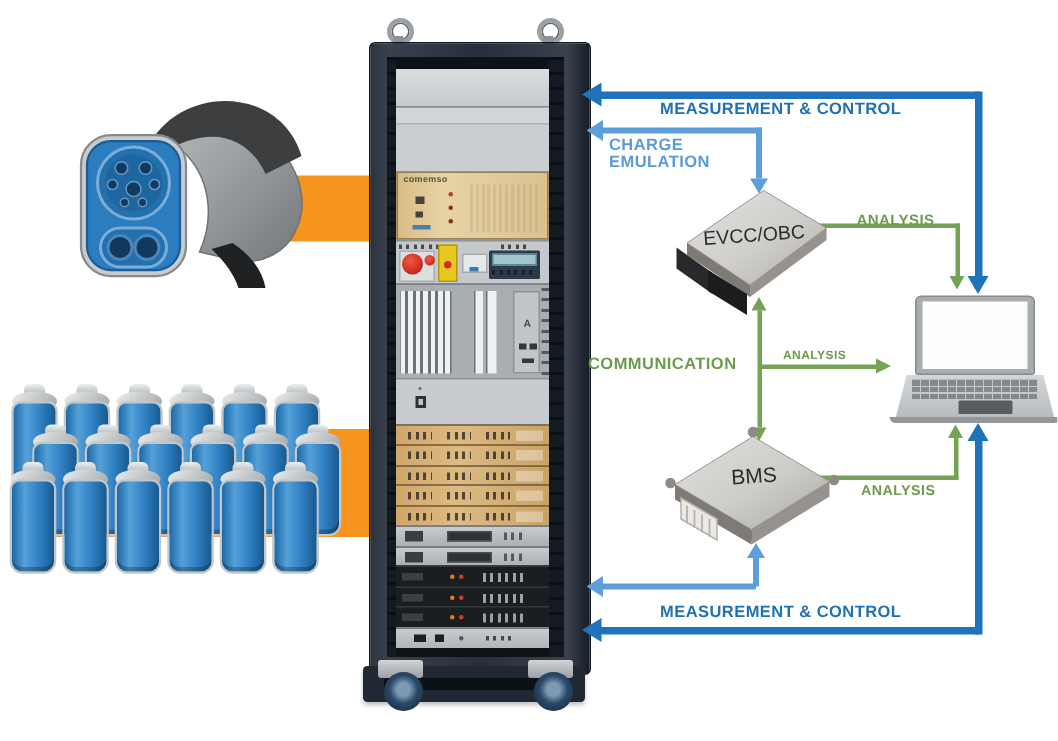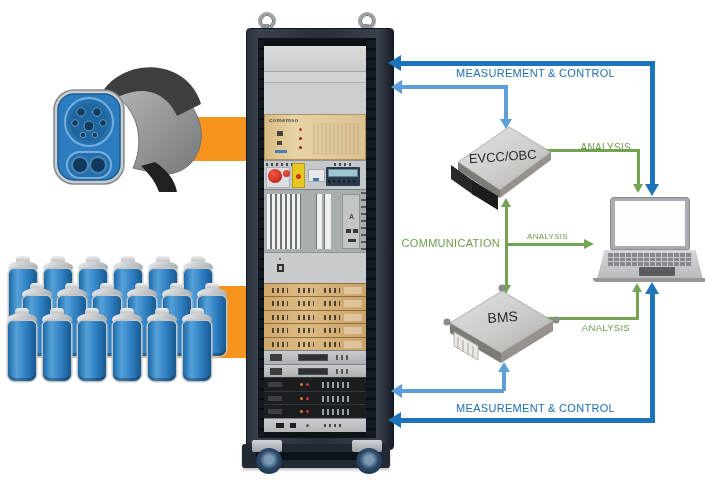--- a/index.html
+++ b/index.html
@@ -1,19 +1,19 @@
 <!DOCTYPE html>
 <html><head>
 <meta charset="utf-8">
 <style>
   html,body{margin:0;padding:0;background:#fff;}
   .stage{position:relative;width:705px;height:494px;background:#fff;overflow:hidden;
          font-family:"Liberation Sans",sans-serif;}
   .abs{position:absolute;}
-  .lbl{position:absolute;font-weight:normal;letter-spacing:.3px;line-height:10.5px;text-align:right;}
+  .lbl{position:absolute;font-weight:bold;letter-spacing:.3px;line-height:10.5px;text-align:left;}
   .seg{position:absolute;}
   .ah{position:absolute;width:0;height:0;}
   
   .batt{position:absolute;width:30px;height:74px;}
   .batt .nub{position:absolute;left:8px;top:0;width:14px;height:8px;border-radius:4px 4px 2px 2px;
              background:linear-gradient(#eef0f0,#a9aeb1);}
   .batt .cap{position:absolute;left:0;top:5px;width:30px;height:13px;border-radius:50%;
              background:linear-gradient(135deg,#eceeee,#9ea3a6);}
   .batt .bod{position:absolute;left:1px;top:13px;width:28px;height:60px;border-radius:5px 5px 7px 7px;
              background:linear-gradient(90deg,#1d6aa8,#55a0d8 30%,#2f7fc2 65%,#175a90);
@@ -355,20 +355,21 @@
   </div>
 
   <div>
     <div class="seg" style="left:650px;top:294px;width:5px;height:129px;background:#1E73BB;"></div>
     <div class="seg" style="left:400px;top:418px;width:253px;height:5px;background:#1E73BB;"></div>
     <div class="ah" style="left:645px;top:282px;border-bottom:12px solid #1E73BB;border-left:7.5px solid transparent;border-right:7.5px solid transparent;"></div>
     <div class="ah" style="left:388px;top:412px;border-right:13px solid #1E73BB;border-top:8px solid transparent;border-bottom:8px solid transparent;"></div>
   </div>
 
   <div class="lbl" style="left:440px;top:68px;width:175px;font-size:11px;color:#2070B4;">MEASUREMENT &amp; CONTROL</div>
+  <div class="lbl" style="left:406px;top:92px;width:95px;font-size:11px;color:#5B9BD5;">CHARGE EMULATION</div>
   <div class="lbl" style="left:571px;top:143px;width:60px;font-size:10px;color:#6D9C4C;">ANALYSIS</div>
   <div class="lbl" style="left:392px;top:238px;width:108px;font-size:11px;color:#6D9C4C;">COMMUNICATION</div>
   <div class="lbl" style="left:522px;top:232px;width:46px;font-size:8px;color:#6D9C4C;">ANALYSIS</div>
   <div class="lbl" style="left:574px;top:323px;width:56px;font-size:9.5px;color:#6D9C4C;">ANALYSIS</div>
   <div class="lbl" style="left:440px;top:403px;width:175px;font-size:11px;color:#2070B4;">MEASUREMENT &amp; CONTROL</div>
 
   <svg class="abs" style="left:445px;top:116px;" width="112" height="96" viewBox="0 0 112 96">
     <defs>
       <linearGradient id="mg1" x1="0" y1="0" x2="1" y2="1">
         <stop offset="0" stop-color="#e3e2e0"></stop>

